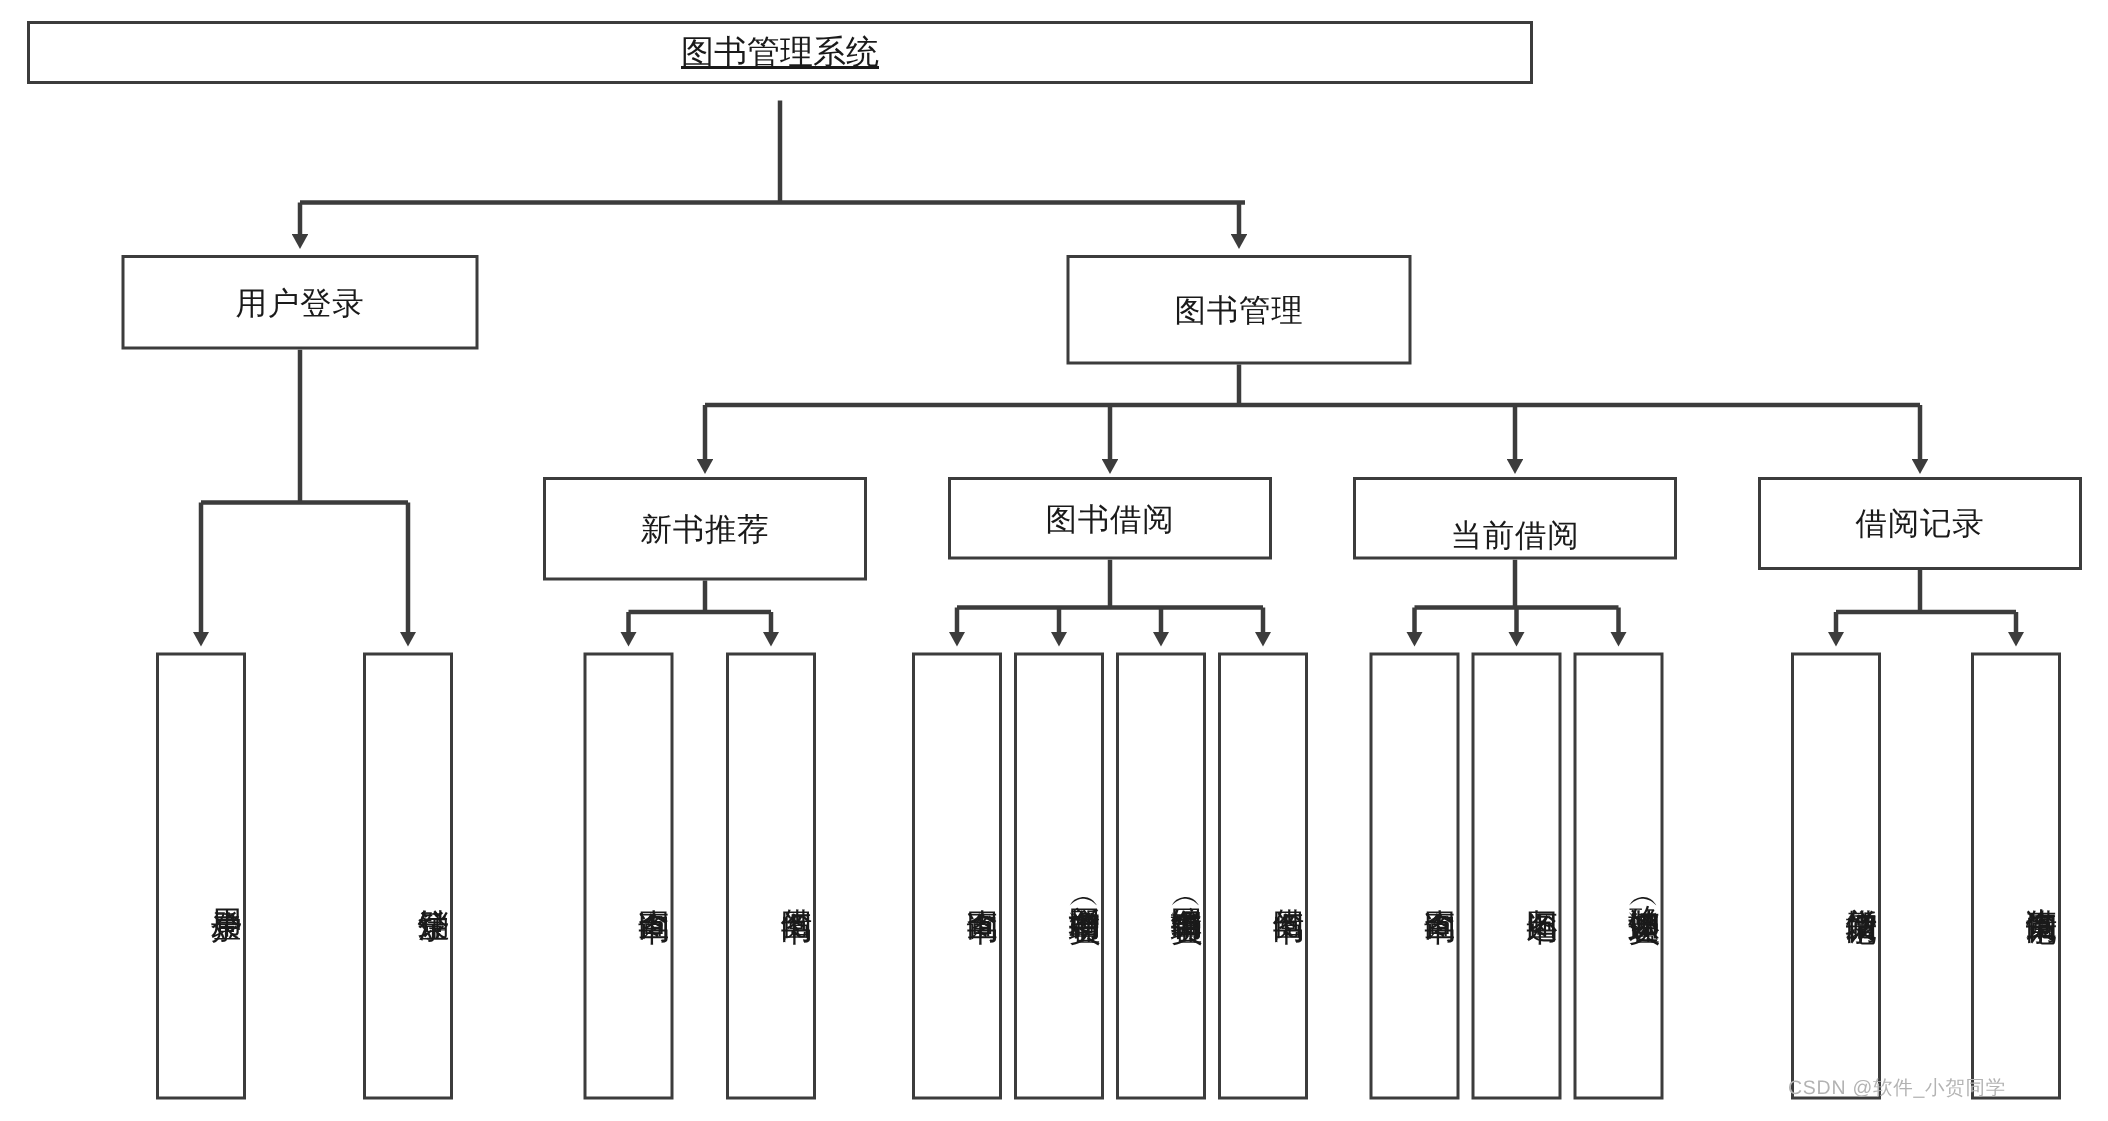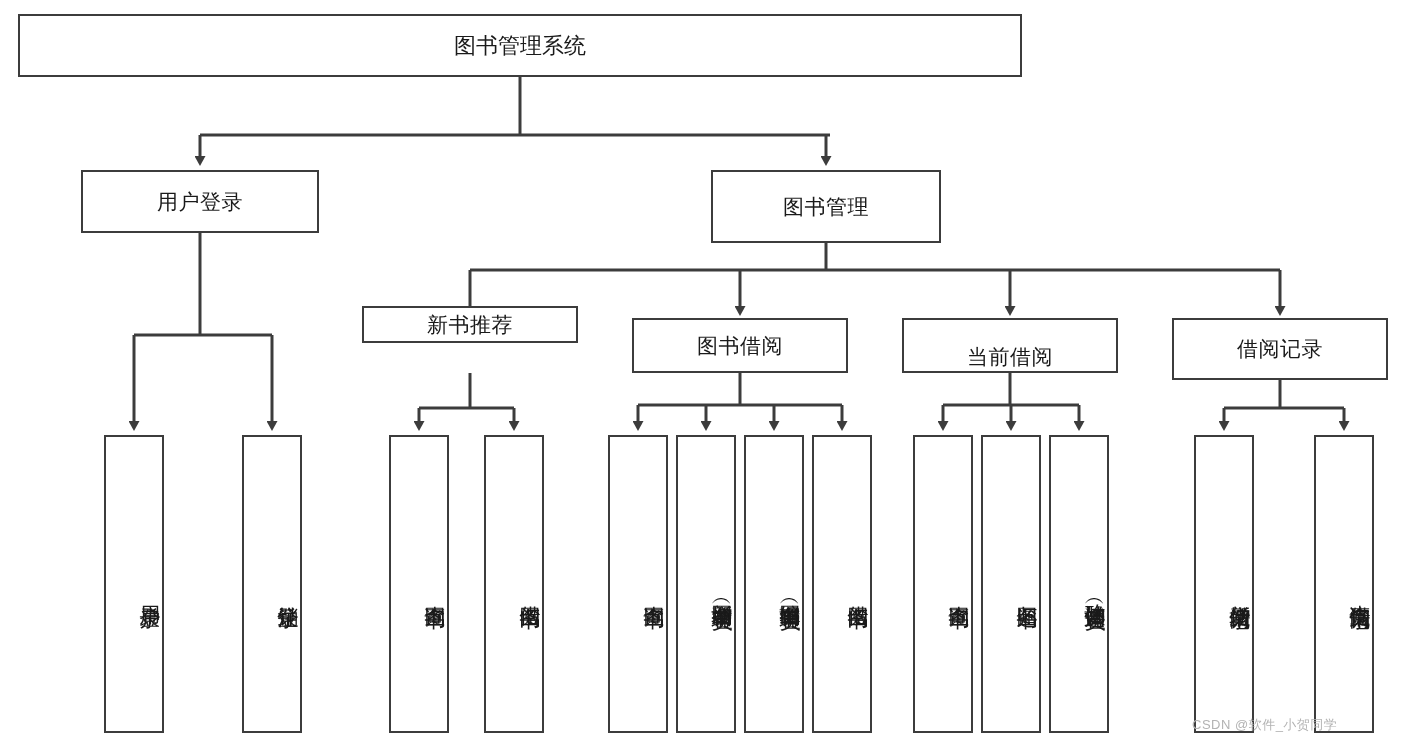--- a/index.html
+++ b/index.html
@@ -114,32 +114,32 @@
       <path d="M1011,405 L1011,422" marker-end="url(#arrow)"></path>
       <path d="M1079,405 L1079,422" marker-end="url(#arrow)"></path>
 
       <path d="M1280,373 L1280,408"></path>
       <path d="M1224,408 L1344,408"></path>
       <path d="M1224,408 L1224,422" marker-end="url(#arrow)"></path>
       <path d="M1344,408 L1344,422" marker-end="url(#arrow)"></path>
     </g>
   </svg>
 
-  <div class="node root" style="left:18px; top:14px; width:1004px; height:63px;">
+  <div class="node root" style="left:18px; top:14px; width:1004px; height:42px;text-decoration:underline;">
     <span>图书管理系统</span>
   </div>
 
   <div class="node h" style="left:81px; top:170px; width:238px; height:63px;">
     <span>用户登录</span>
   </div>
   <div class="node h" style="left:711px; top:170px; width:230px; height:73px;">
     <span>图书管理</span>
   </div>
 
-  <div class="node h" style="left:362px; top:306px; width:216px; height:37px;">
+  <div class="node h" style="left:362px; top:318px; width:216px; height:69px;">
     <span>新书推荐</span>
   </div>
   <div class="node h" style="left:632px; top:318px; width:216px; height:55px;text-align:center;">
     <span>图书借阅</span>
   </div>
   <div class="node h" style="left:902px; top:318px; width:216px; height:55px;align-items:flex-end;">
     <span>当前借阅</span>
   </div>
   <div class="node h" style="left:1172px; top:318px; width:216px; height:62px;">
     <span>借阅记录</span>

